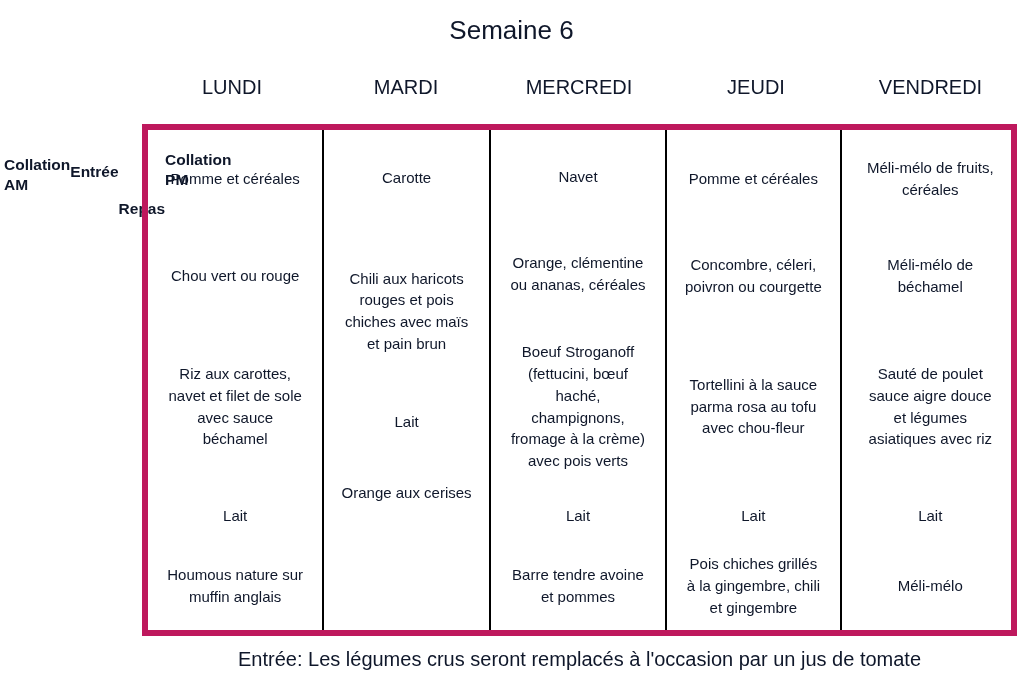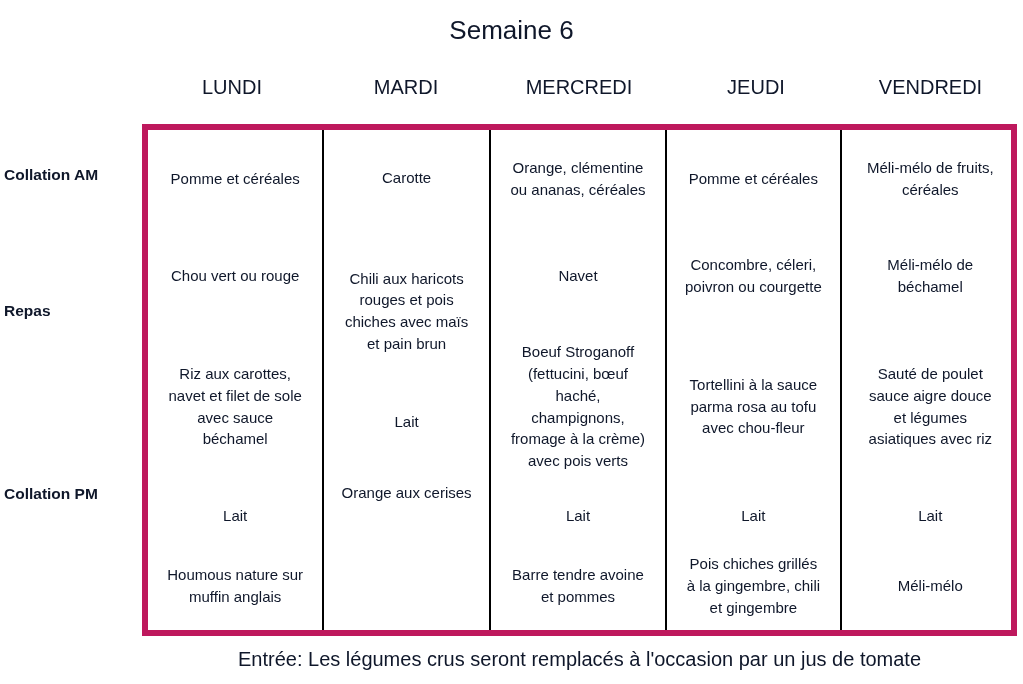--- a/index.html
+++ b/index.html
@@ -40,21 +40,21 @@
   .cell {
     display:flex; align-items:center; justify-content:center;
     text-align:center;
     font-size:15px; line-height:1.45;
     white-space:pre-line;
     padding:0 2px; box-sizing:border-box;
   }
   .r1{height:100px}.r2{height:96px}.r3{height:170px}.r4{height:52px}.r5{height:90px}
   .label-col {
     position:absolute; left:0; top:124px; width:142px; height:512px;
-    display:flex; flex-direction:column;
+    display:flex; flex-direction:row;
     box-sizing:border-box; padding-left:4px;
   }
   .label-cell {
     display:flex; align-items:center;
     font-weight:bold; font-size:15.5px; line-height:1.3;
   }
   .lr1{height:102px}.lr2{height:96px}.lr3{height:170px}.lr4{height:52px}.lr5{height:92px}
   .footer-note {
     position:absolute; left:142px; top:649px; width:875px;
     text-align:center; font-size:20px; line-height:20px;
@@ -70,20 +70,21 @@
   <div class="day-headers">
     <div class="day-header dh1">LUNDI</div>
     <div class="day-header dh2">MARDI</div>
     <div class="day-header dh3">MERCREDI</div>
     <div class="day-header dh4">JEUDI</div>
     <div class="day-header dh5">VENDREDI</div>
   </div>
 
   <div class="label-col">
     <div class="label-cell lr1">Collation AM</div>
+    <div class="label-cell lr2">Entrée</div>
     <div class="label-cell lr3">Repas</div>
     <div class="label-cell lr4"></div>
     <div class="label-cell lr5">Collation PM</div>
   </div>
 
   <div class="menu-table">
 
     <div class="col c1">
       <div class="cell r1">Pomme et céréales</div>
       <div class="cell r2">Chou vert ou rouge</div>
@@ -100,23 +101,23 @@
       <div class="cell r2">Carotte</div>
       <div class="cell r3">Chili aux haricots
 rouges et pois
 chiches avec maïs
 et pain brun</div>
       <div class="cell r4">Lait</div>
       <div class="cell r5">Orange aux cerises</div>
     </div>
 
     <div class="col c3">
+      <div class="cell r2">Navet</div>
       <div class="cell r1">Orange, clémentine
 ou ananas, céréales</div>
-      <div class="cell r2">Navet</div>
       <div class="cell r3">Boeuf Stroganoff
 (fettucini, bœuf
 haché,
 champignons,
 fromage à la crème)
 avec pois verts</div>
       <div class="cell r4">Lait</div>
       <div class="cell r5">Barre tendre avoine
 et pommes</div>
     </div>

